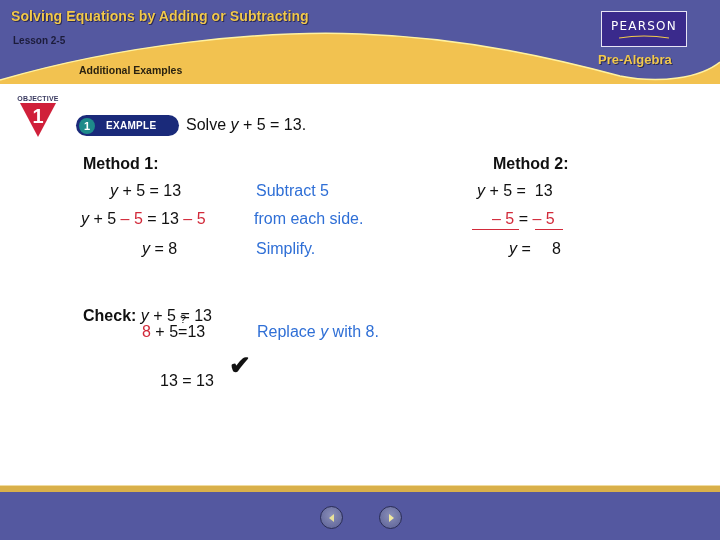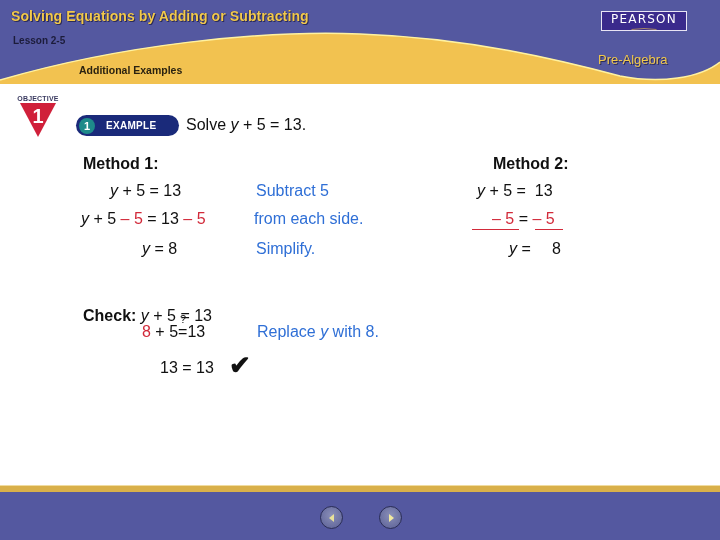--- a/index.html
+++ b/index.html
@@ -9,27 +9,27 @@
     
     .header { position: absolute; left: 0; top: 0; width: 720px; height: 84px; overflow: hidden; }
     .header svg.bg { position: absolute; left: 0; top: 0; }
     .title {
       position: absolute; left: 11px; top: 8px; font-size: 14px; font-weight: bold;
       color: #f2c94c; text-shadow: 1px 1px 0 #2a2a5a, -0.5px -0.5px 0 #2a2a5a; letter-spacing: 0.1px;
     }
     .lesson { position: absolute; left: 13px; top: 35px; font-size: 10px; font-weight: bold; color: #1c1c3a; }
     .additional { position: absolute; left: 79px; top: 64px; font-size: 10.5px; font-weight: bold; color: #2a2210; }
     .pearson-box {
-      position: absolute; left: 601px; top: 11px; width: 86px; height: 20px;
+      position: absolute; left: 601px; top: 11px; width: 86px; height: 36px;
       background: #3a2a8c; border: 1px solid #e8e4f4;
       display: flex; flex-direction: column; align-items: center; justify-content: center;
     }
     .pearson-text { color: #ffffff; font-size: 12px; letter-spacing: 1.2px; font-family: "DejaVu Sans", sans-serif; }
     .pearson-swoosh { width: 50px; height: 4px; margin-top: 2px; }
-    .product { position: absolute; left: 598px; top: 52px; font-size: 13px; font-weight: normal; color: #f2c94c; text-shadow: 1px 1px 0 #2a2a5a; }
+    .product { position: absolute; left: 598px; top: 52px; font-size: 13px; font-weight: bold; color: #f2c94c; text-shadow: 1px 1px 0 #2a2a5a; }
 
     
     .objective { position: absolute; left: 13px; top: 95px; width: 50px; text-align: center; }
     .objective-label { font-size: 7px; font-weight: bold; color: #3a3a60; letter-spacing: 0.2px; }
     .objective-tri { display: block; margin: 1px auto 0; }
 
     
     .example-badge {
       position: absolute; left: 76px; top: 115px; width: 103px; height: 21px;
       background: #1a2a7a; border-radius: 11px; display: flex; align-items: center; padding-left: 3px;
@@ -112,21 +112,21 @@
 <div class="txt" style="left:477px; top:182px; white-space:pre;"><i>y</i><span> + 5 =  13</span></div>
 <div class="txt" style="left:492px; top:210px; white-space:pre;"><span class="red">– 5</span><span> = </span><span class="red">– 5</span></div>
 <div class="underline-red" style="left:472px; top:229px; width:47px;"></div>
 <div class="underline-red" style="left:535px; top:229px; width:28px;"></div>
 <div class="txt" style="left:509px; top:240px;"><i>y</i><span> =</span></div>
 <div class="txt" style="left:552px; top:240px;">8</div>
 
 <div class="txt" style="left:83px; top:291px;margin-top:16px;"><span class="bold">Check:</span> <i>y</i><span> + 5 = 13</span></div>
 <div class="txt" style="left:142px; top:323px;"><span class="red">8</span><span> + 5</span><span class="qeq"><span class="q">?</span><span>=</span></span><span>13</span></div>
 <div class="txt blue" style="left:245px; top:323px;"><span>Replace </span><i>y</i><span> with 8.</span></div>
-<div class="txt" style="left:160px; top:359px;text-align:center;">13 = 13</div>
+<div class="txt" style="left:160px; top:372px;text-align:center;">13 = 13</div>
 <div class="check">✔</div>
 
 <div class="footer-line"></div>
 <div class="footer">
   <div class="nav-btn nav-prev">
     <svg width="10" height="10" viewBox="0 0 10 10">
         <polygon points="7,1 7,9 2,5" fill="#e8e29a"></polygon>
       </svg>
   </div>
   <div class="nav-btn nav-next">

